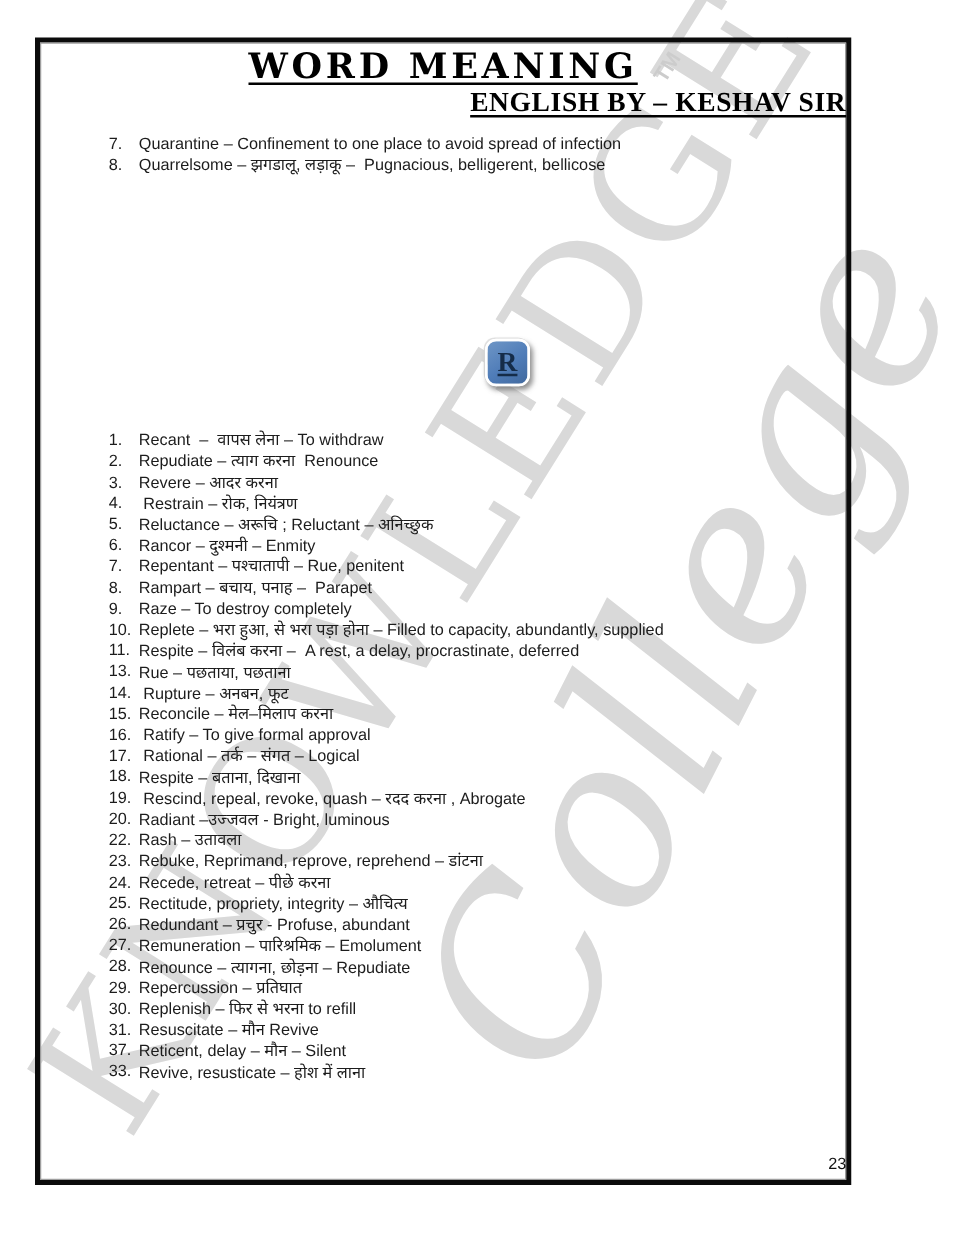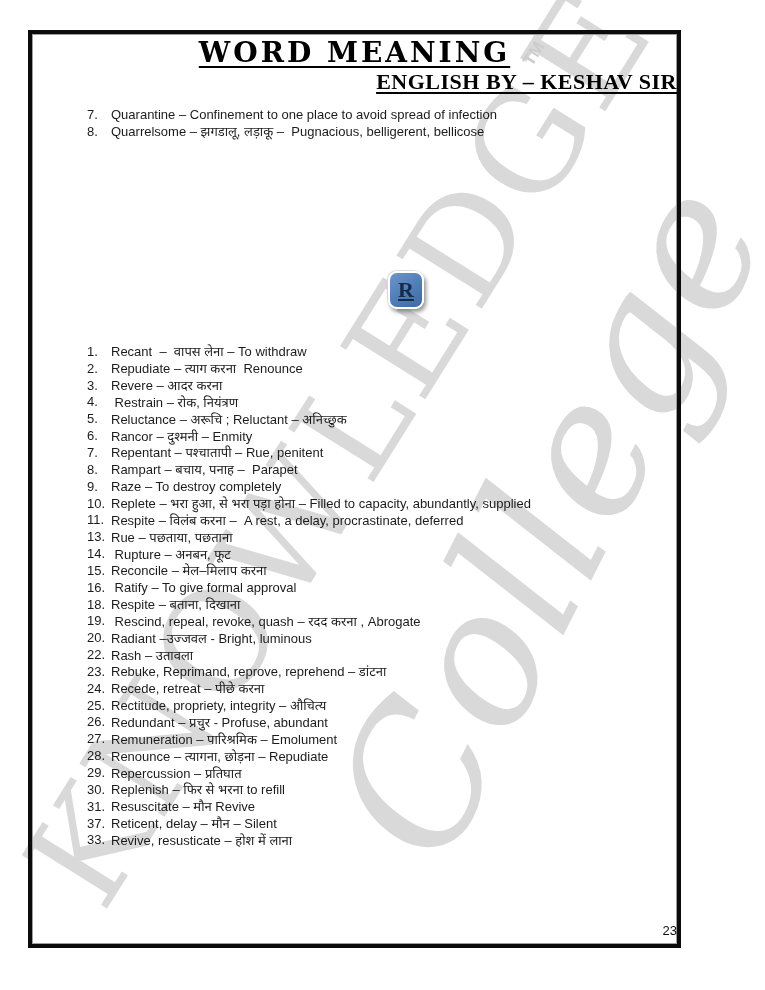--- a/index.html
+++ b/index.html
@@ -267,20 +267,24 @@
       <div class="row">
         <span class="num">15.</span>
         <span class="txt">Reconcile – मेल–मिलाप करना</span>
       </div>
 
       <div class="row">
         <span class="num">16.</span>
         <span class="txt"> Ratify – To give formal approval</span>
       </div>
 
+      <div class="row">
+        <span class="num">17.</span>
+        <span class="txt"> Rational – तर्क – संगत – Logical</span>
+      </div>
 
       <div class="row">
         <span class="num">18.</span>
         <span class="txt">Respite – बताना, दिखाना</span>
       </div>
 
       <div class="row">
         <span class="num">19.</span>
         <span class="txt"> Rescind, repeal, revoke, quash – रदद करना , Abrogate</span>
       </div>

